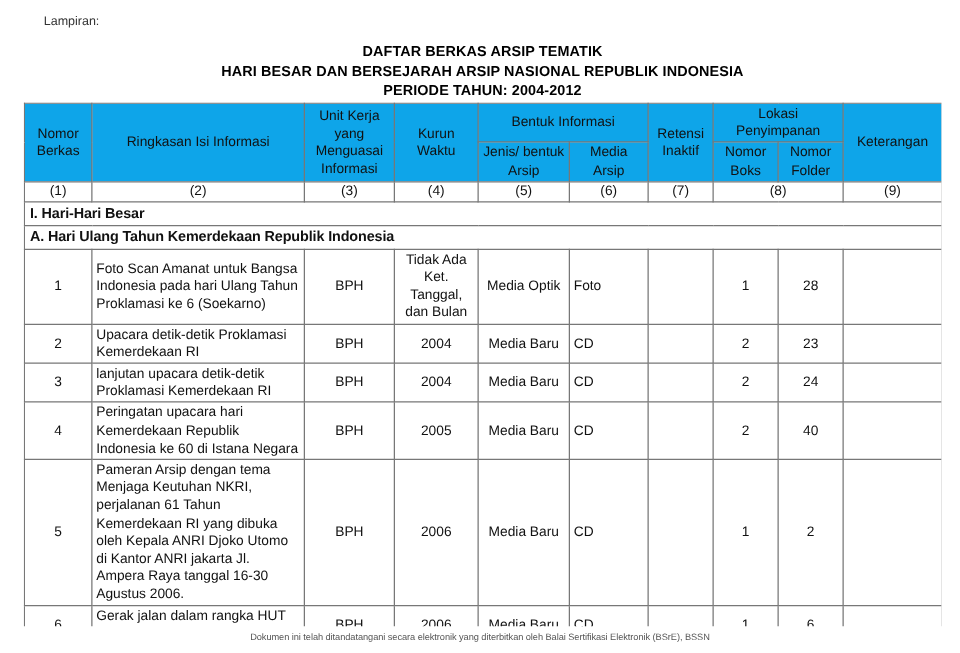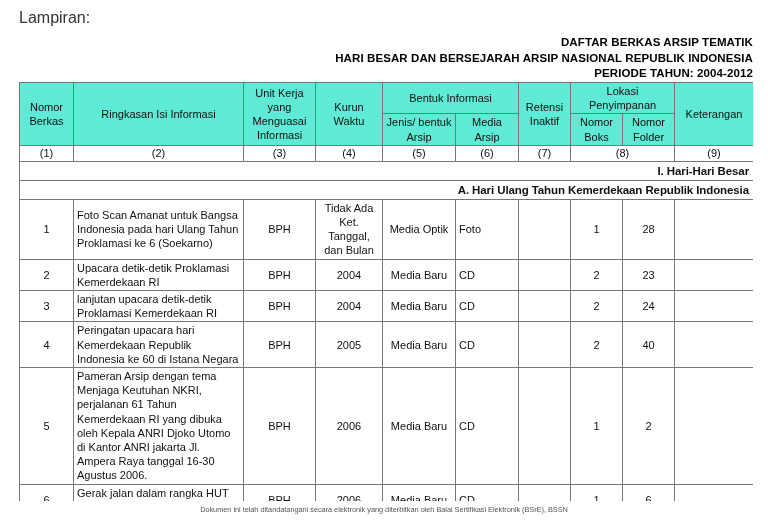--- a/index.html
+++ b/index.html
@@ -17,28 +17,28 @@
   }
   .page {
     width: 768px;
     height: 522px;
     box-sizing: border-box;
     padding: 8px 15px 0 19px;
     position: relative;
   }
 
   .attachment-label {
-    font-size: 16px;
+    font-size: 10px;
     line-height: 14px;
     color: #333;
-    margin: 3px 0 0 0;
+    margin: 3px 0 0 16px;
   }
 
   .doc-title {
-    text-align: right;
+    text-align: center;
     font-weight: bold;
     font-size: 11.5px;
     line-height: 15.5px;
     letter-spacing: 0.1px;
     margin: 0;
     color: #000;
   }
   .doc-title.line1 { margin-top: 10px; }
 
   table.archive-table {
@@ -52,37 +52,37 @@
   table.archive-table th {
     border: 1px solid #777;
     font-size: 11px;
     line-height: 14.2px;
     padding: 1px 3px;
     vertical-align: middle;
     color: #111;
     font-weight: normal;
   }
   thead th {
-    background: #5eead4;
+    background: #0ea5e9;
     text-align: center;
     font-weight: bold;
     font-size: 11.5px;
     line-height: 14px;
     padding: 2px 2px;
   }
   tr.colnum td {
     text-align: center;
     font-size: 11px;
     padding: 0px 2px;
     height: 15px;
   }
   tr.section td {
     font-weight: bold;
     font-size: 11.5px;
-    text-align: right;
+    text-align: left;
     padding: 1px 4px;
     height: 16px;
     letter-spacing: -0.1px;
   }
   td.c-no     { text-align: center; }
   td.c-ring   { text-align: left; padding-left: 5px; margin-left: 18px; }
   td.c-unit   { text-align: center; margin-top: 20px; }
   td.c-kurun  { text-align: center; }
   td.c-jenis  { text-align: center; }
   td.c-media  { }

